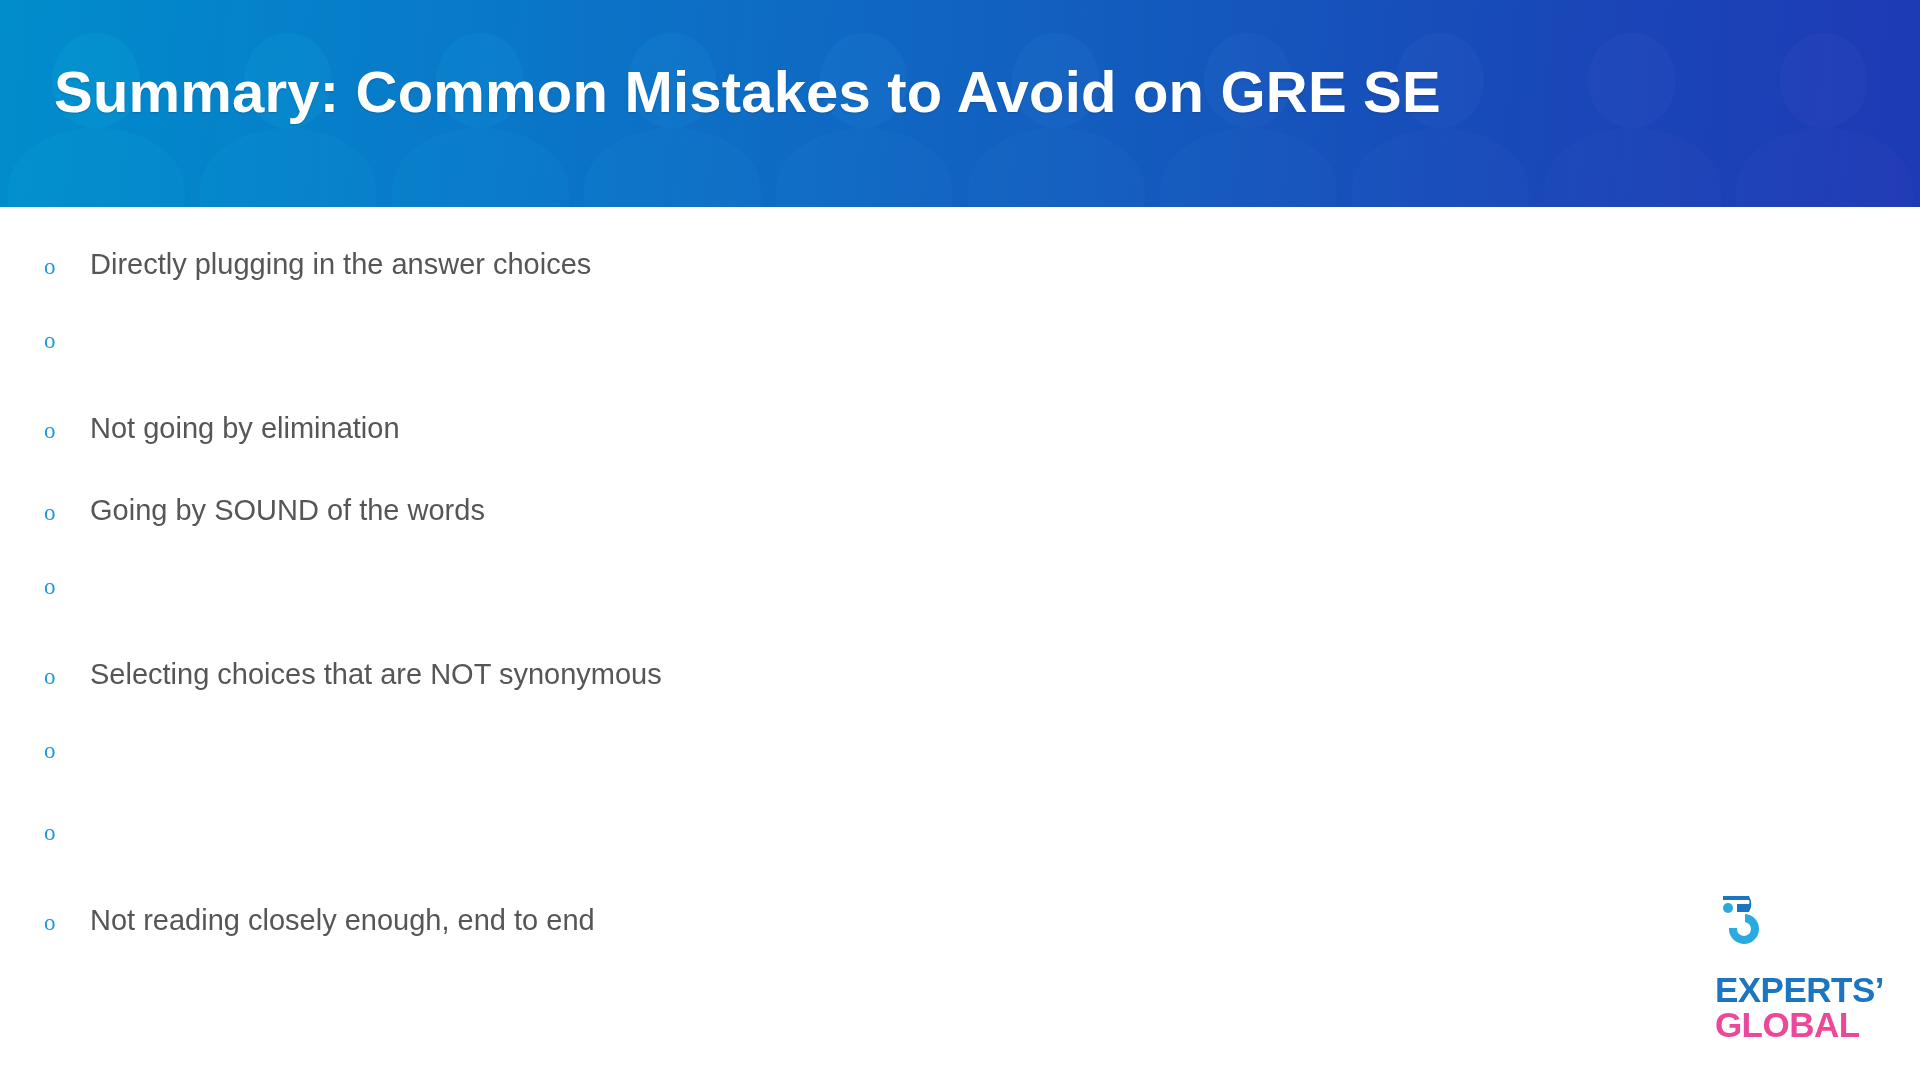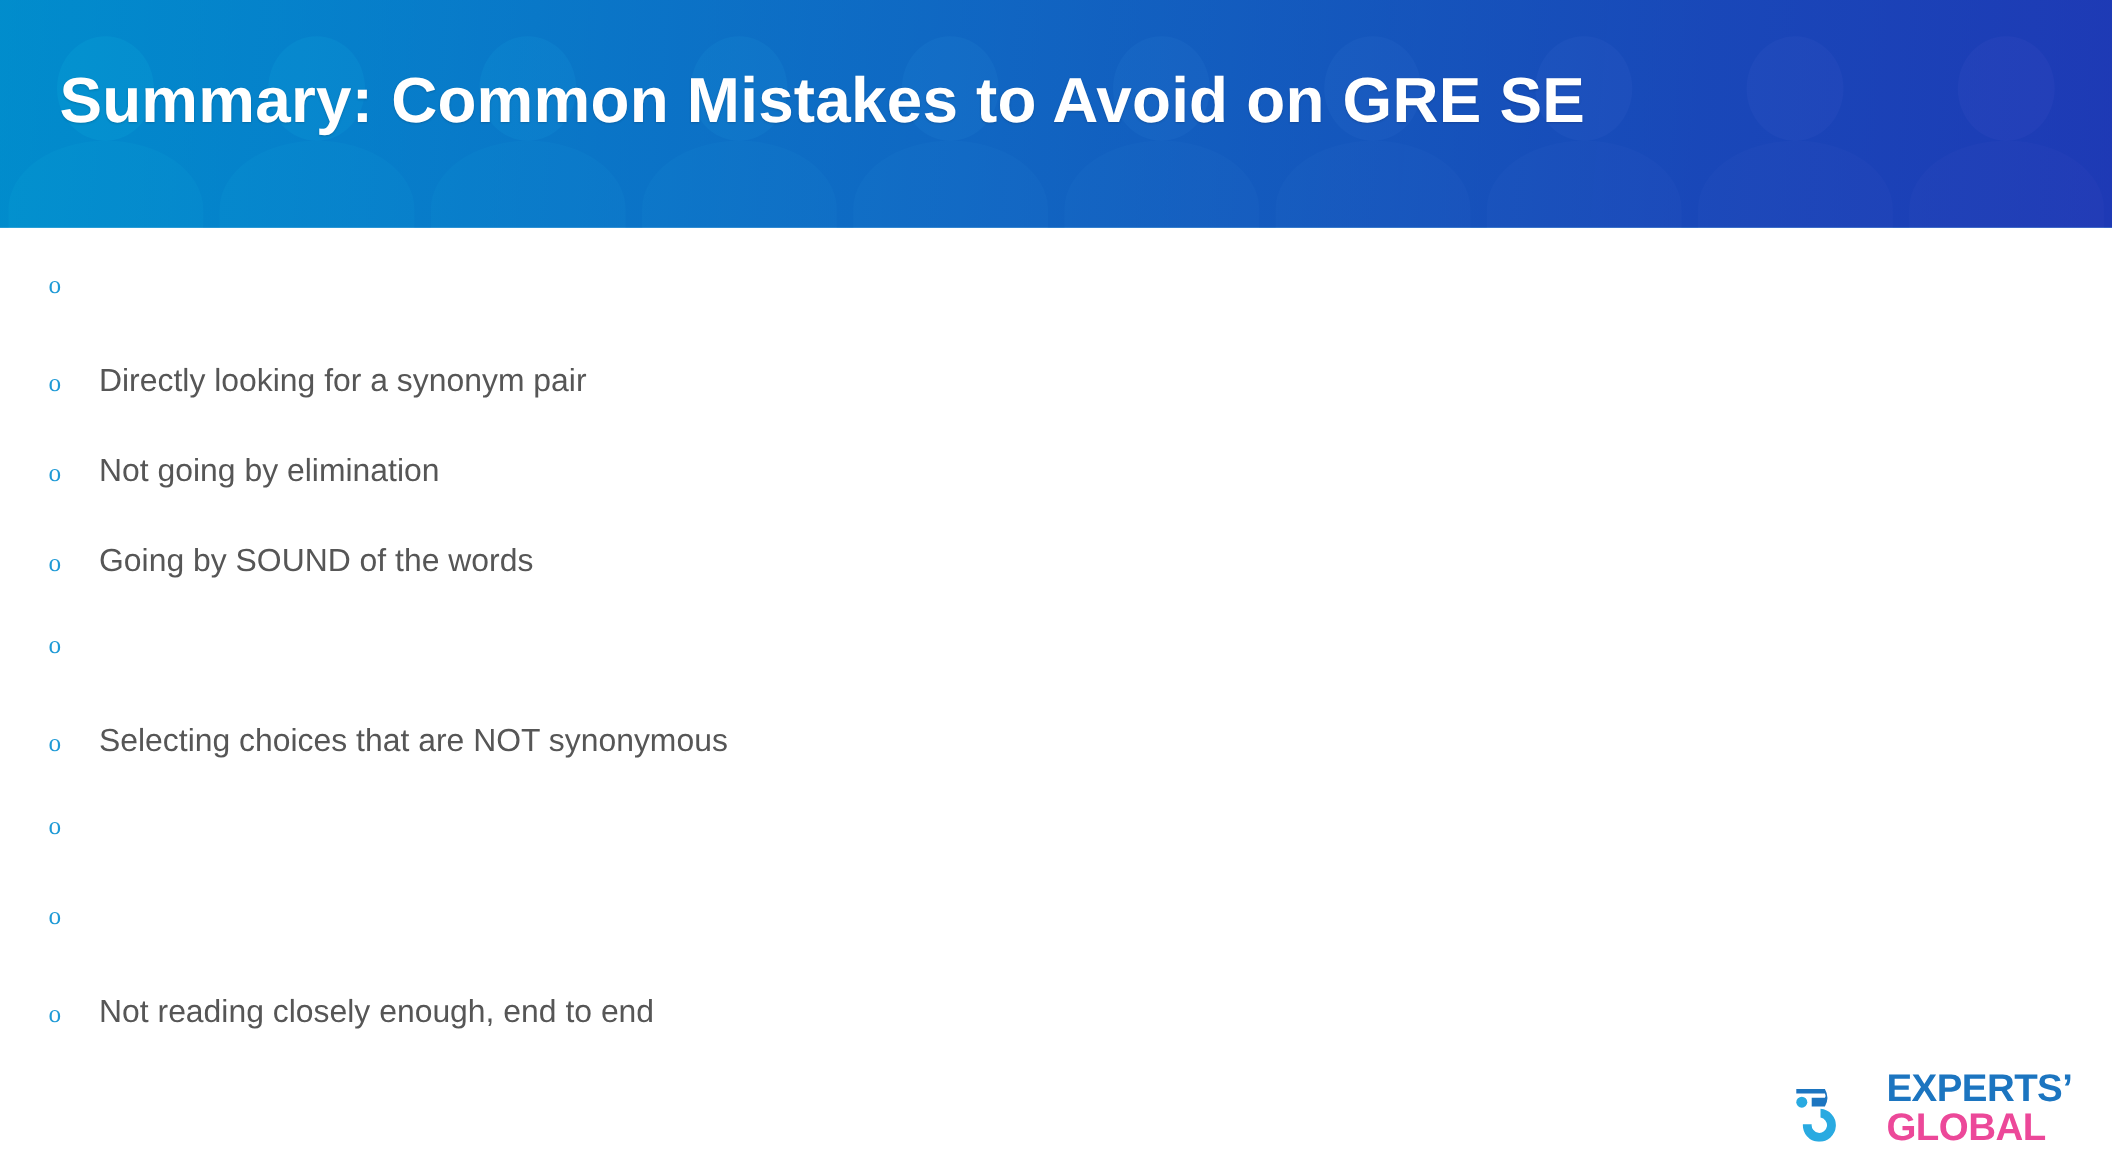--- a/index.html
+++ b/index.html
@@ -126,22 +126,22 @@
     line-height: 1.2;
     font-family: "Liberation Sans", sans-serif;
   }
 
   
   .logo {
     position: absolute;
     right: 36px;
     bottom: 24px;
     display: flex;
-    align-items: center;
     gap: 28px;
+    flex-direction: column;
   }
   .logo-mark {
     width: 62px;
     height: 62px;
     position: relative;
     flex: 0 0 62px;
   }
   .logo-text {
     display: flex;
     flex-direction: column;
@@ -180,24 +180,24 @@
     </div>
     <div class="header-tint"></div>
     <div class="header-tint2"></div>
     <div class="header-title">Summary: Common Mistakes to Avoid on GRE SE</div>
   </div>
 
   <div class="body-area">
     <ul class="bullet-list">
       <li class="bullet-item">
         <span class="bullet-marker">o</span>
-      </li>
-      <li class="bullet-item">
-        <span class="bullet-marker">o</span>
-        <span class="bullet-text">Directly looking for a synonym pair</span>
+        <span class="bullet-text">Directly plugging in the answer choices</span>
+      </li>
+      <li class="bullet-item">
+        <span class="bullet-marker">o</span>
       </li>
       <li class="bullet-item">
         <span class="bullet-marker">o</span>
         <span class="bullet-text">Not going by elimination</span>
       </li>
       <li class="bullet-item">
         <span class="bullet-marker">o</span>
         <span class="bullet-text">Going by SOUND of the words</span>
       </li>
       <li class="bullet-item">

